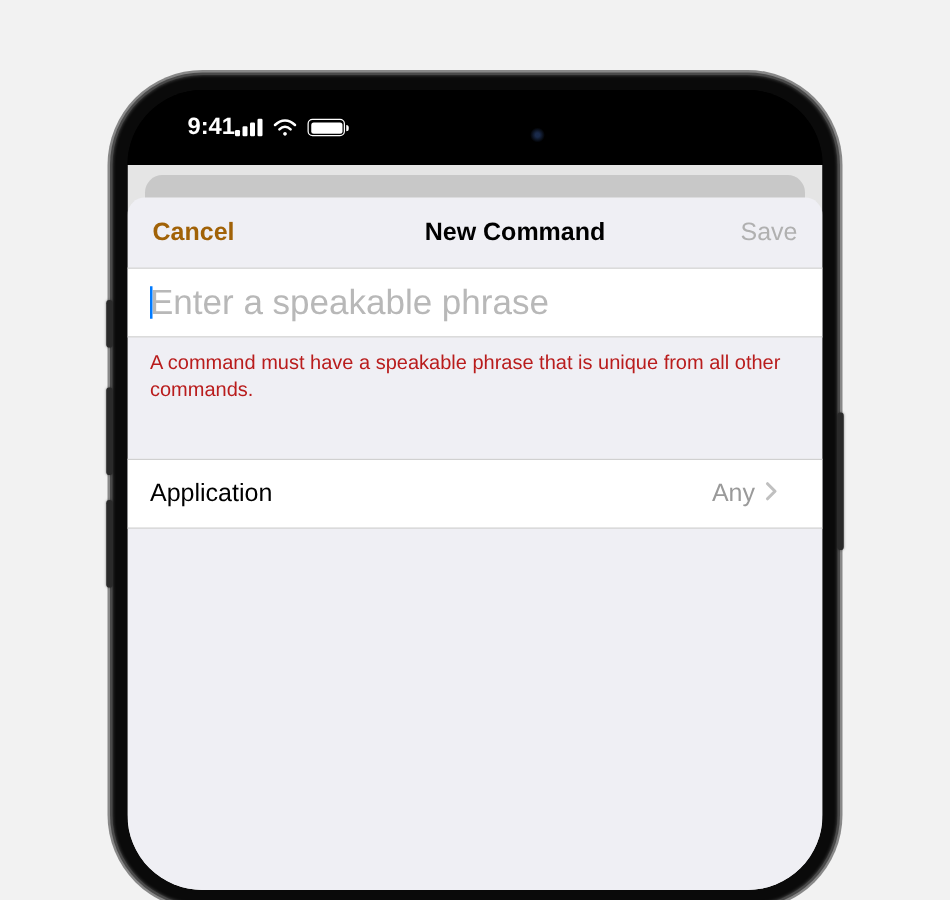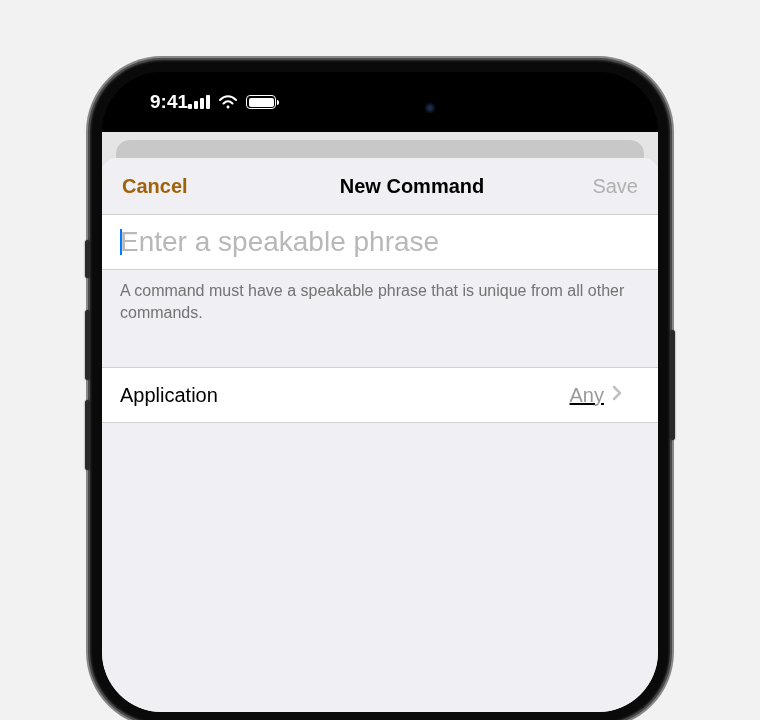--- a/index.html
+++ b/index.html
@@ -211,21 +211,21 @@
       position: absolute;
       left: 0;
       width: 2px;
       height: 26px;
       background: #007aff;
       animation: blink 1s infinite;
     }
     @keyframes blink { 50% { opacity: 0; } }
     .section-footer {
       padding: 10px 18px;
-      color: #737373;
+      color: #b91c1c;
       font-size: 16px;
       line-height: 1.35;
     }
     .cell-label {
       font-size: 20px;
       color: #000;
     }
     .cell-value-wrap {
       display: flex;
       align-items: center;
@@ -288,21 +288,21 @@
               <div class="cursor"></div>
               <input class="phrase-input" type="text" placeholder="Enter a speakable phrase" style="">
             </div>
           </div>
         </div>
         <div class="section-footer">A command must have a speakable phrase that is unique from all other commands.</div>
 
         <div class="cell-group spacer-group">
           <div class="cell" style="justify-content:space-between;">
             <span class="cell-label">Application</span>
-            <div class="cell-value-wrap" style="padding-right:18px;text-decoration:underline;">
+            <div class="cell-value-wrap" style="padding-right:18px;">
               <span class="cell-value">Any</span>
               <span class="chevron">
                 <svg width="10" height="16" viewBox="0 0 10 16" fill="none">
                     <path d="M2 2 L8 8 L2 14" stroke="#c0c0c0" stroke-width="2.5" fill="none" stroke-linecap="round" stroke-linejoin="round"></path>
                   </svg>
               </span>
             </div>
           </div>
         </div>
       </div>

